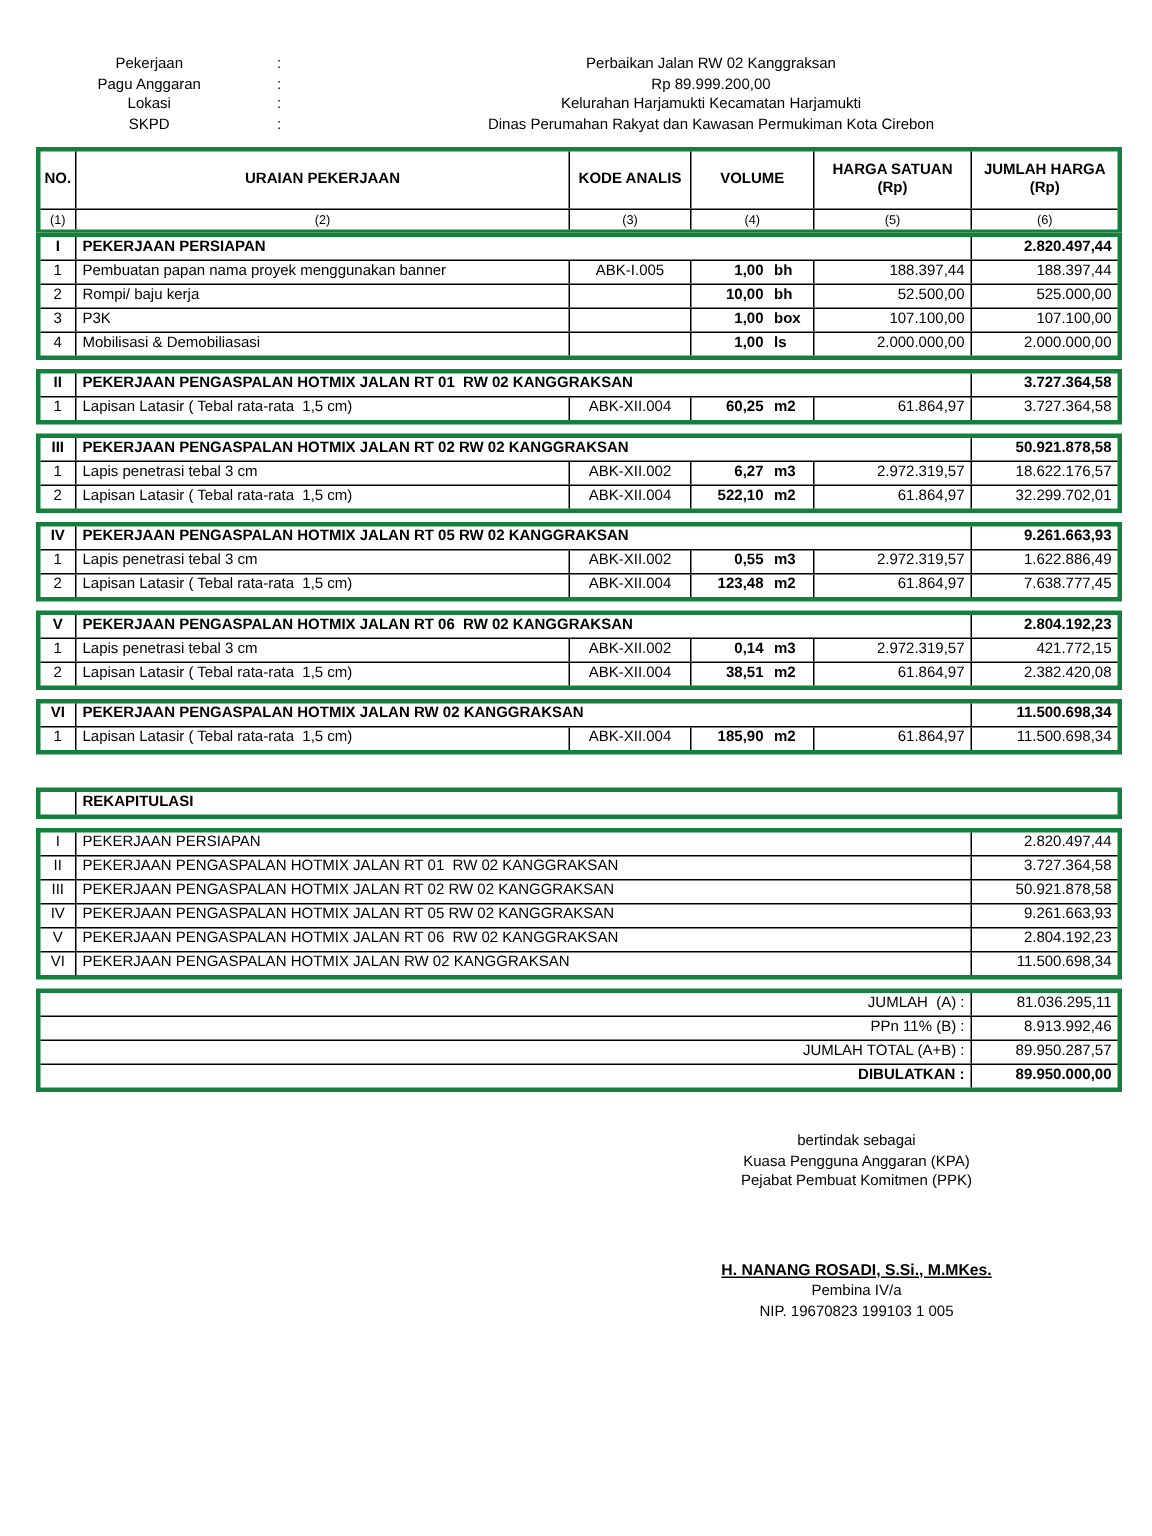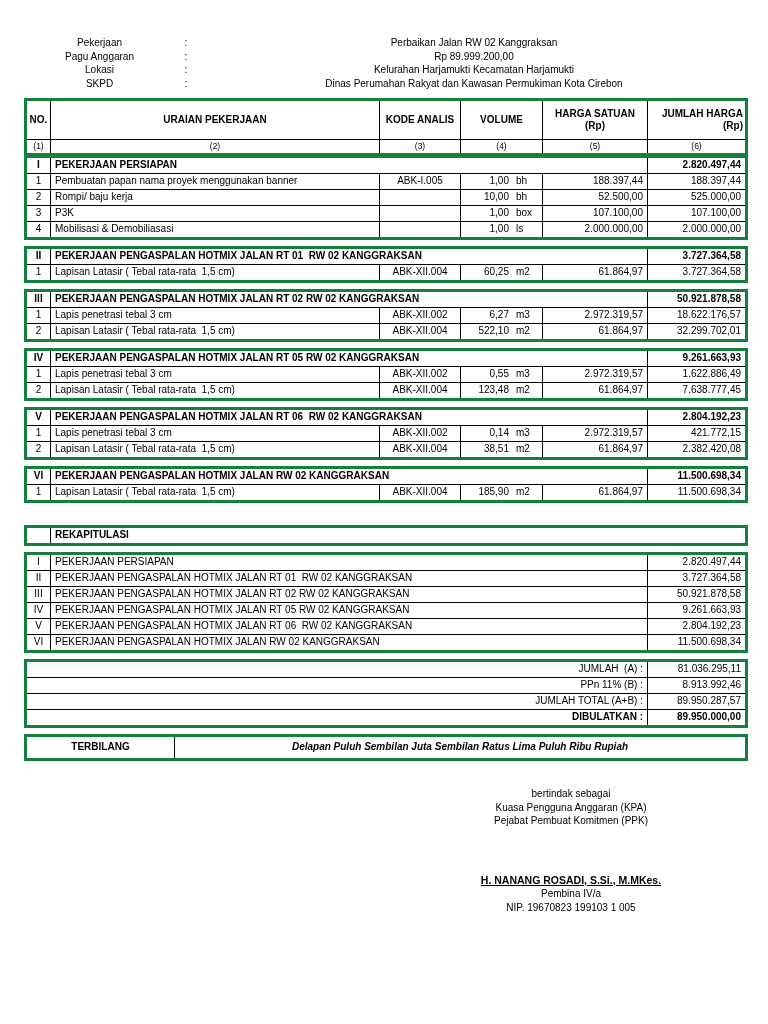--- a/index.html
+++ b/index.html
@@ -35,30 +35,30 @@
   .total-cols    { grid-template-columns:621px 1fr; }
   .terb-cols     { grid-template-columns:148px 1fr; }
   .rektitle-cols { grid-template-columns:24px 1fr; }
 
   .c {
     display:flex; align-items:center;
     border-right:1px solid #000;
     min-height:15px; line-height:12.5px;
     padding:1px 4px; overflow:hidden;
   }
-  .row .c:last-child { border-right:none;text-align:right; }
+  .row .c:last-child { border-right:none; }
   .center { justify-content:center; text-align:center; padding:1px 1px; }
   .money  { justify-content:flex-end; text-align:right; padding-right:4px; }
   .bold   { font-weight:bold; }
   .pre    { white-space:pre; }
 
   .head-row .c { min-height:38px; justify-content:center; text-align:center; font-weight:bold; padding:1px 2px; }
   .colnum-row .c { min-height:13px; justify-content:center; font-size:8.5px; padding:0 1px; }
 
-  .vol { padding:1px 0; }
+  .vol { padding:1px 0;font-weight:bold; }
   .vol-num { flex:0 0 48px; text-align:right; }
   .vol-unit { flex:1; padding-left:7px; text-align:left; }
 
   .terb-row .c { min-height:21px; justify-content:center; font-weight:bold; }
   .terb-text { font-style:italic; }
 
   .sig { width:310px; margin:26px 22px 0 auto; text-align:center; line-height:13.5px; }
   .sig-date { white-space:pre; margin-bottom:15px; }
   .sig-name { font-weight:bold; text-decoration:underline; margin-top:46px; font-size:10.5px; }
 </style>
@@ -338,26 +338,20 @@
         </div>
         <div class="row total-cols">
           <div class="c money pre">JUMLAH TOTAL (A+B) :</div>
           <div class="c money">89.950.287,57</div>
         </div>
         <div class="row total-cols bold">
           <div class="c money pre">DIBULATKAN :</div>
           <div class="c money">89.950.000,00</div>
         </div>
       </div>
-    <div class="chunk gap6">
-      <div class="row terb-cols terb-row">
-        <div class="c center">TERBILANG</div>
-        <div class="c center terb-text">Delapan Puluh Sembilan Juta Sembilan Ratus Lima Puluh Ribu Rupiah</div>
-      </div>
-    </div>
   </div>
 
   <div class="sig">
     <div>bertindak sebagai</div>
     <div>Kuasa Pengguna Anggaran (KPA)</div>
     <div>Pejabat Pembuat Komitmen (PPK)</div>
     <div class="sig-name">H. NANANG ROSADI, S.Si., M.MKes.</div>
     <div>Pembina IV/a</div>
     <div>NIP. 19670823 199103 1 005</div>
   </div>

